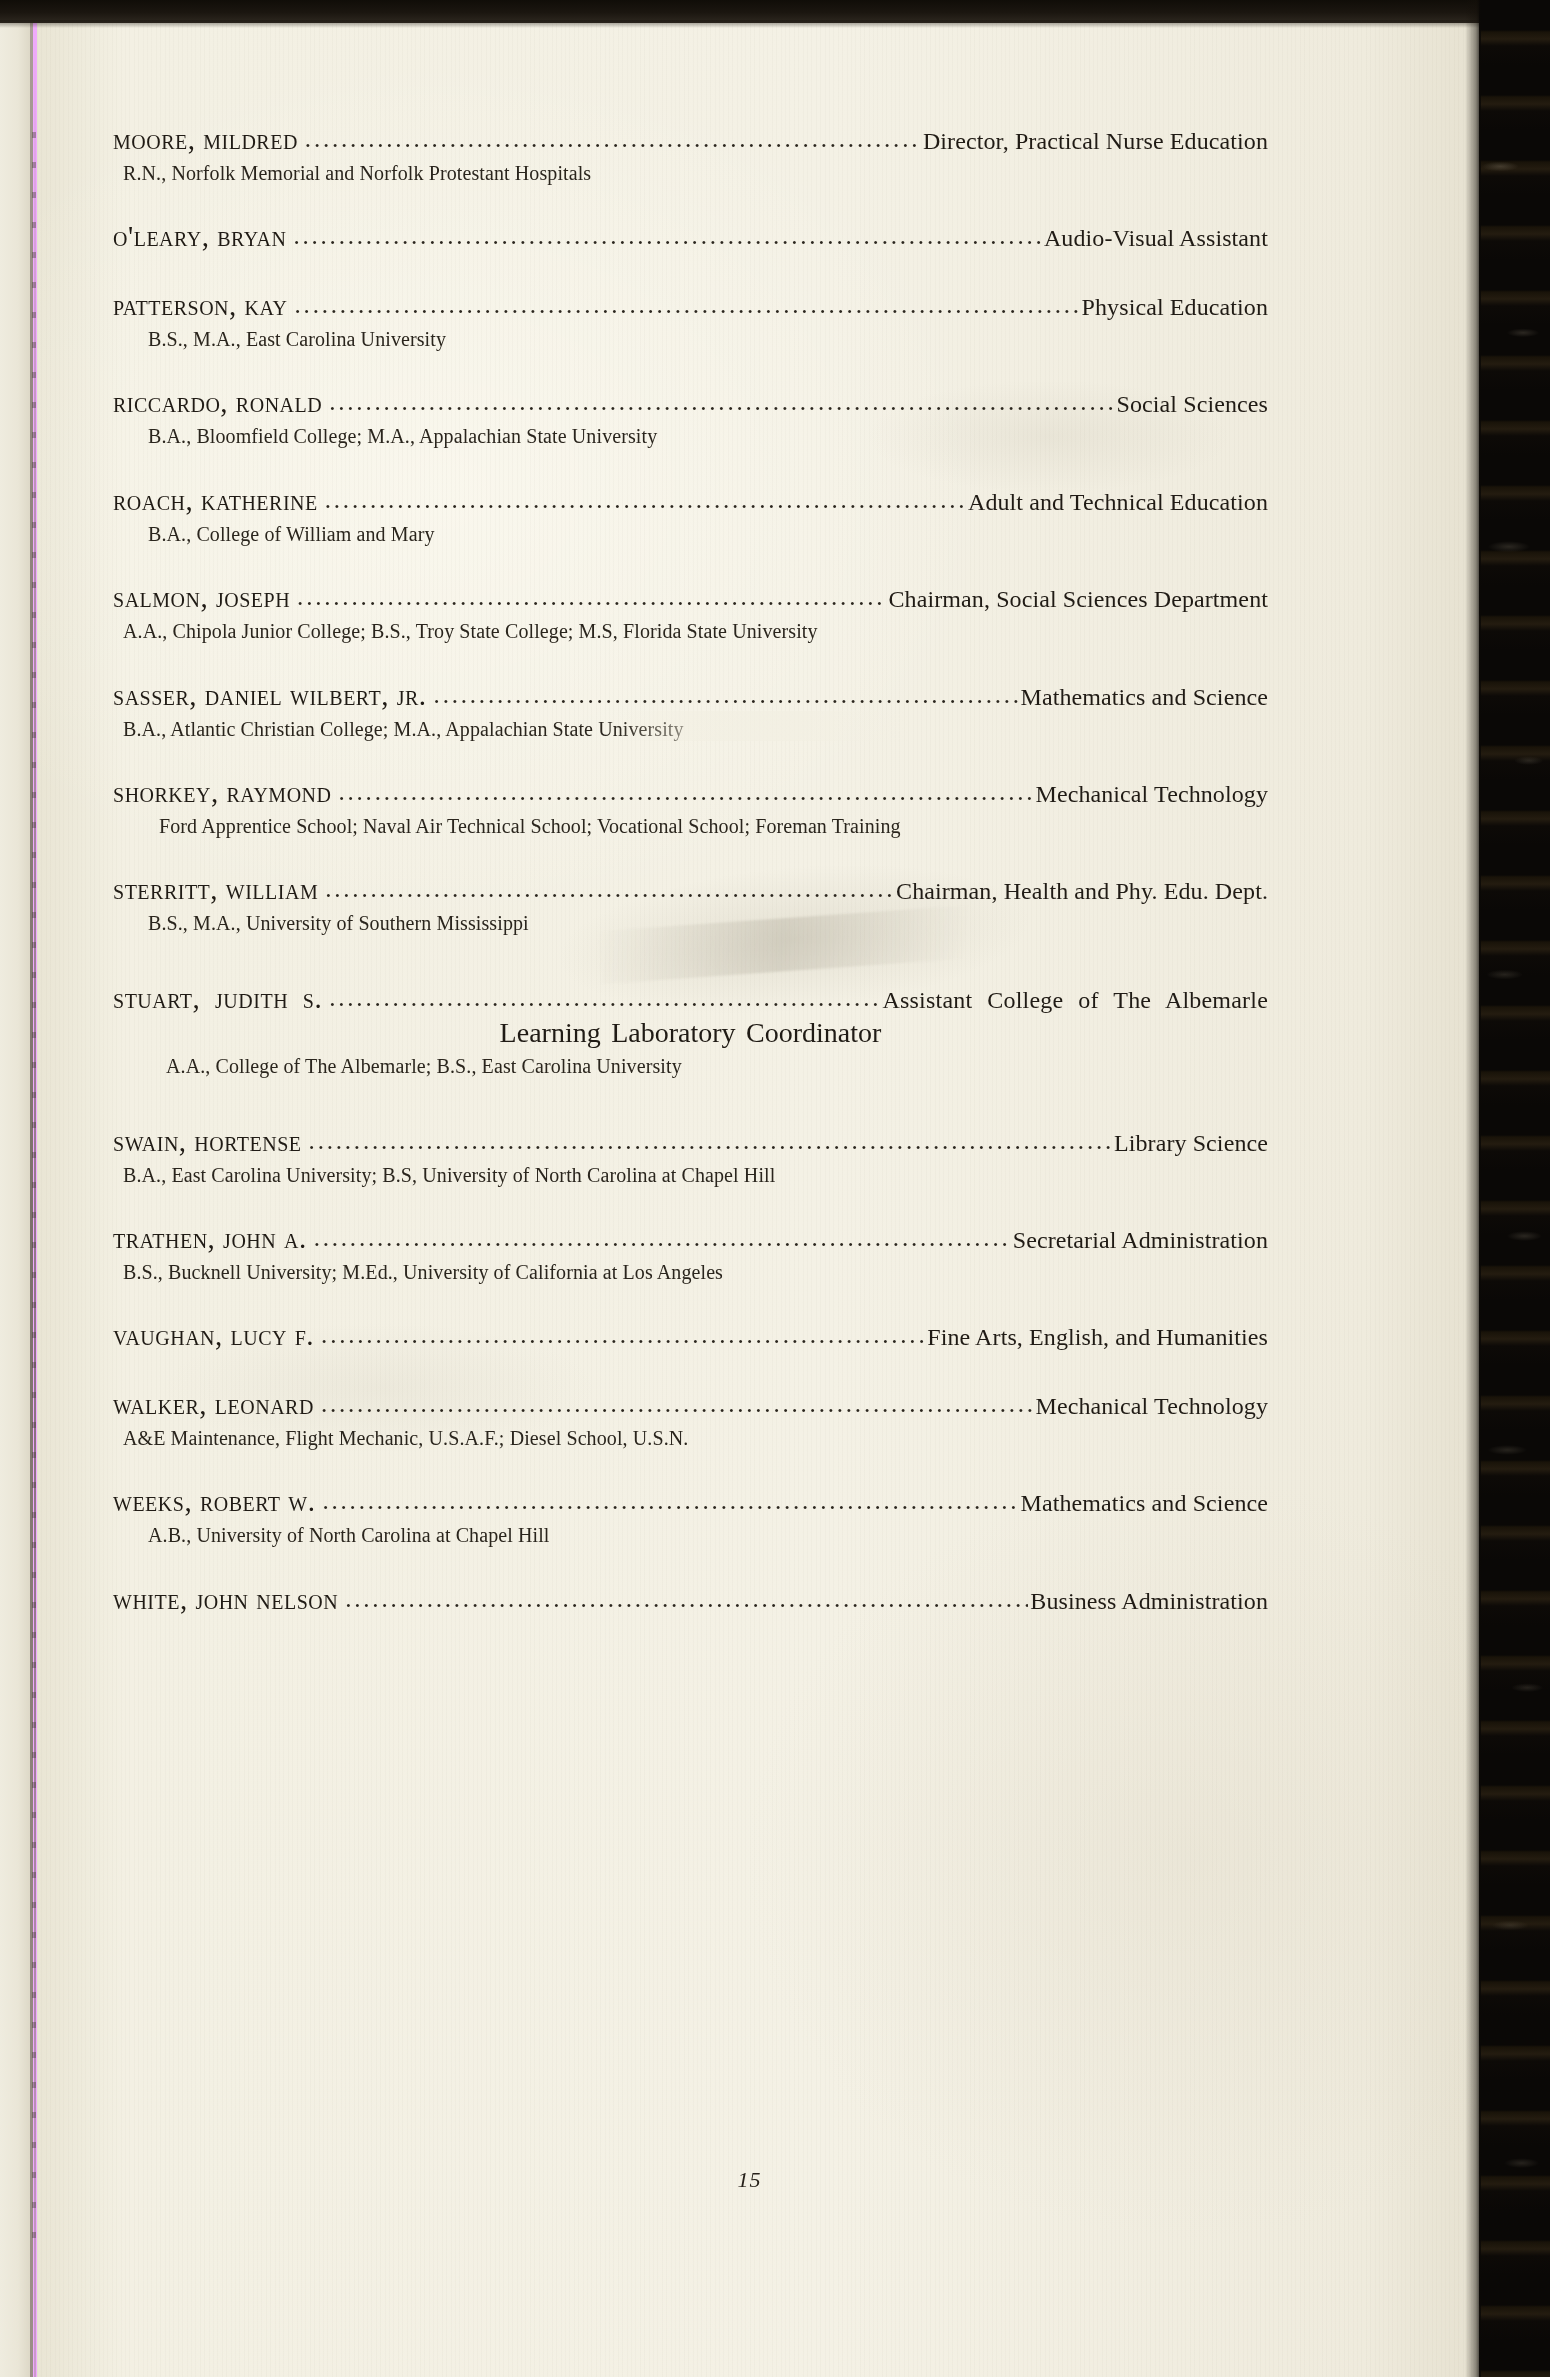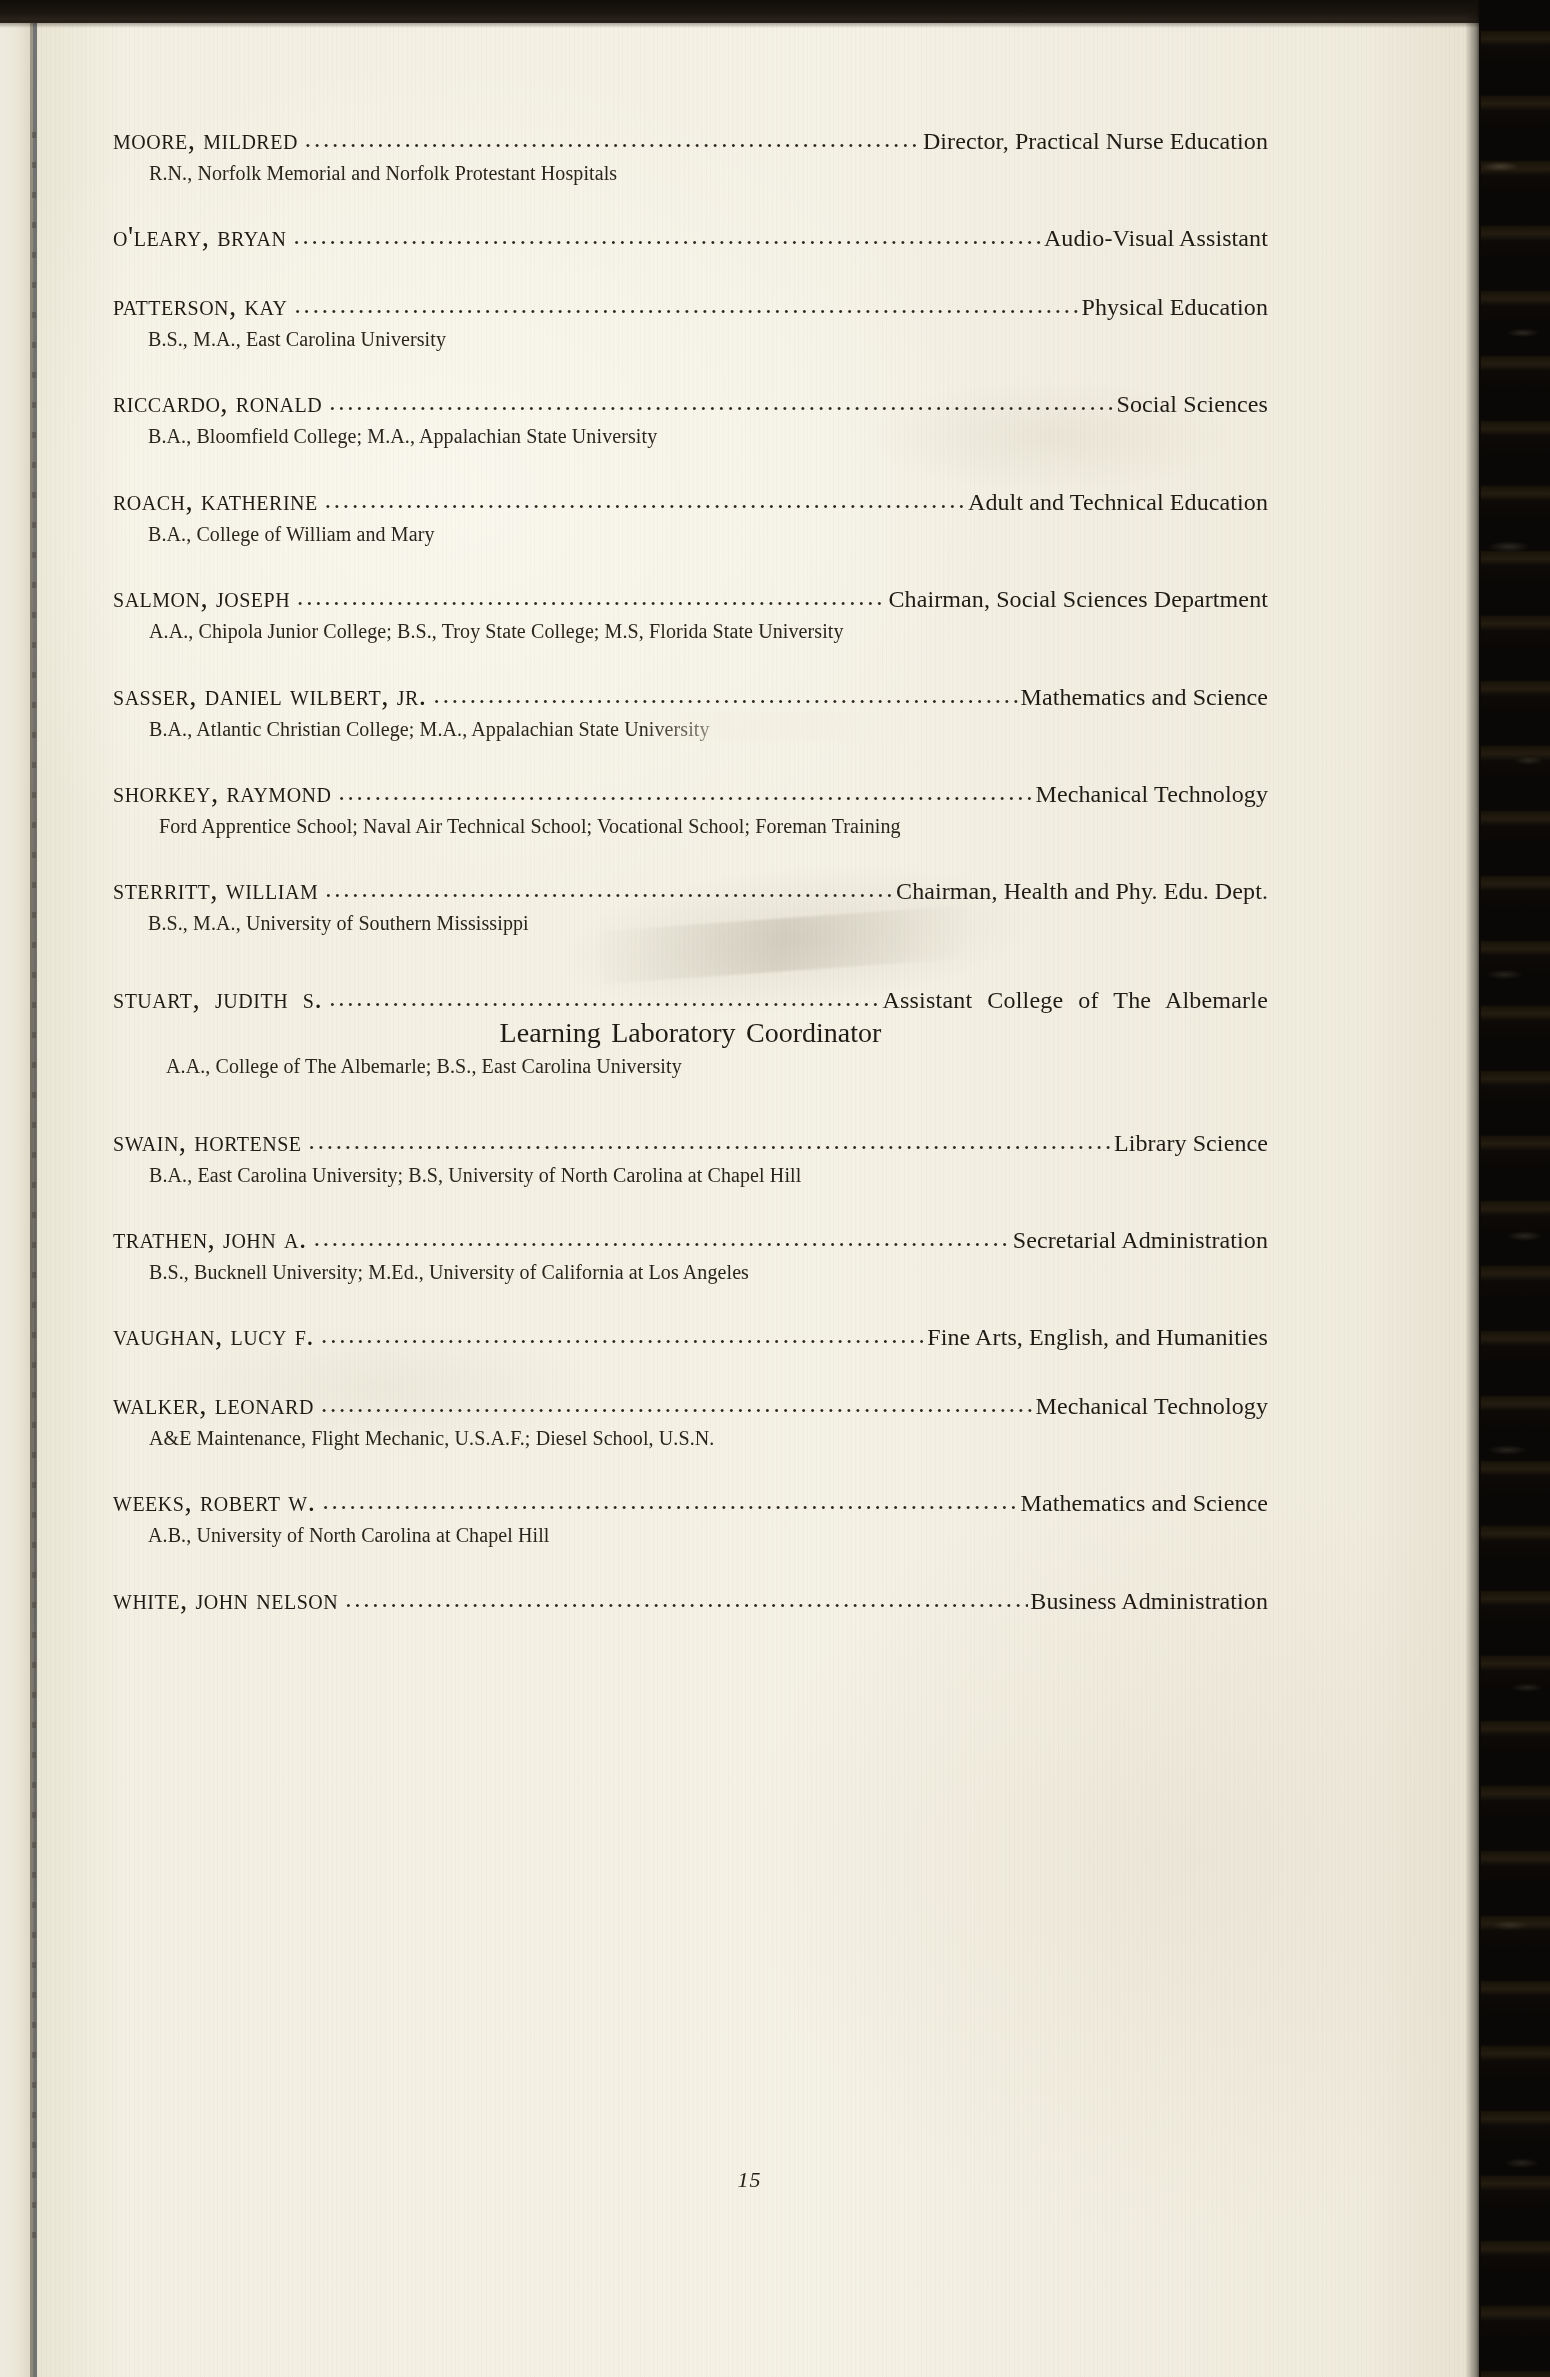--- a/index.html
+++ b/index.html
@@ -6,21 +6,21 @@
     margin: 0;
     padding: 0;
     background: #6b6355;
   }
 
   #page {
     position: relative;
     width: 1551px;
     height: 2377px;
     overflow: hidden;
-    background: #737373;
+    background: #f0abfc;
     font-family: "Liberation Serif", "DejaVu Serif", serif;
   }
 
   
   .scan-top-band {
     position: absolute;
     top: 0; left: 0;
     width: 1551px;
     height: 23px;
     background: linear-gradient(180deg, #100d08 0%, #1b1610 55%, #2e2820 100%);
@@ -246,21 +246,21 @@
     line-height: 1.22;
     color: #2a251d;
     margin: 4.4px 0 0 35px;
     letter-spacing: 0.1px;
     max-width: 1040px;
   }
   .creds.justify {
     text-align: justify;
     max-width: 1014px;
   }
-  .creds.indent-sm { margin-left: 36px; }
+  .creds.indent-sm { margin-left: 10px; }
   .creds.indent-lg { margin-left: 46px; }
   .creds.center-ish { margin-left: 53px; }
   .gap-md { height: 35px; }
   .gap-lg { height: 46px; }
 
   .page-number {
     position: absolute;
     z-index: 5;
     top: 2167px;
     left: 0;

